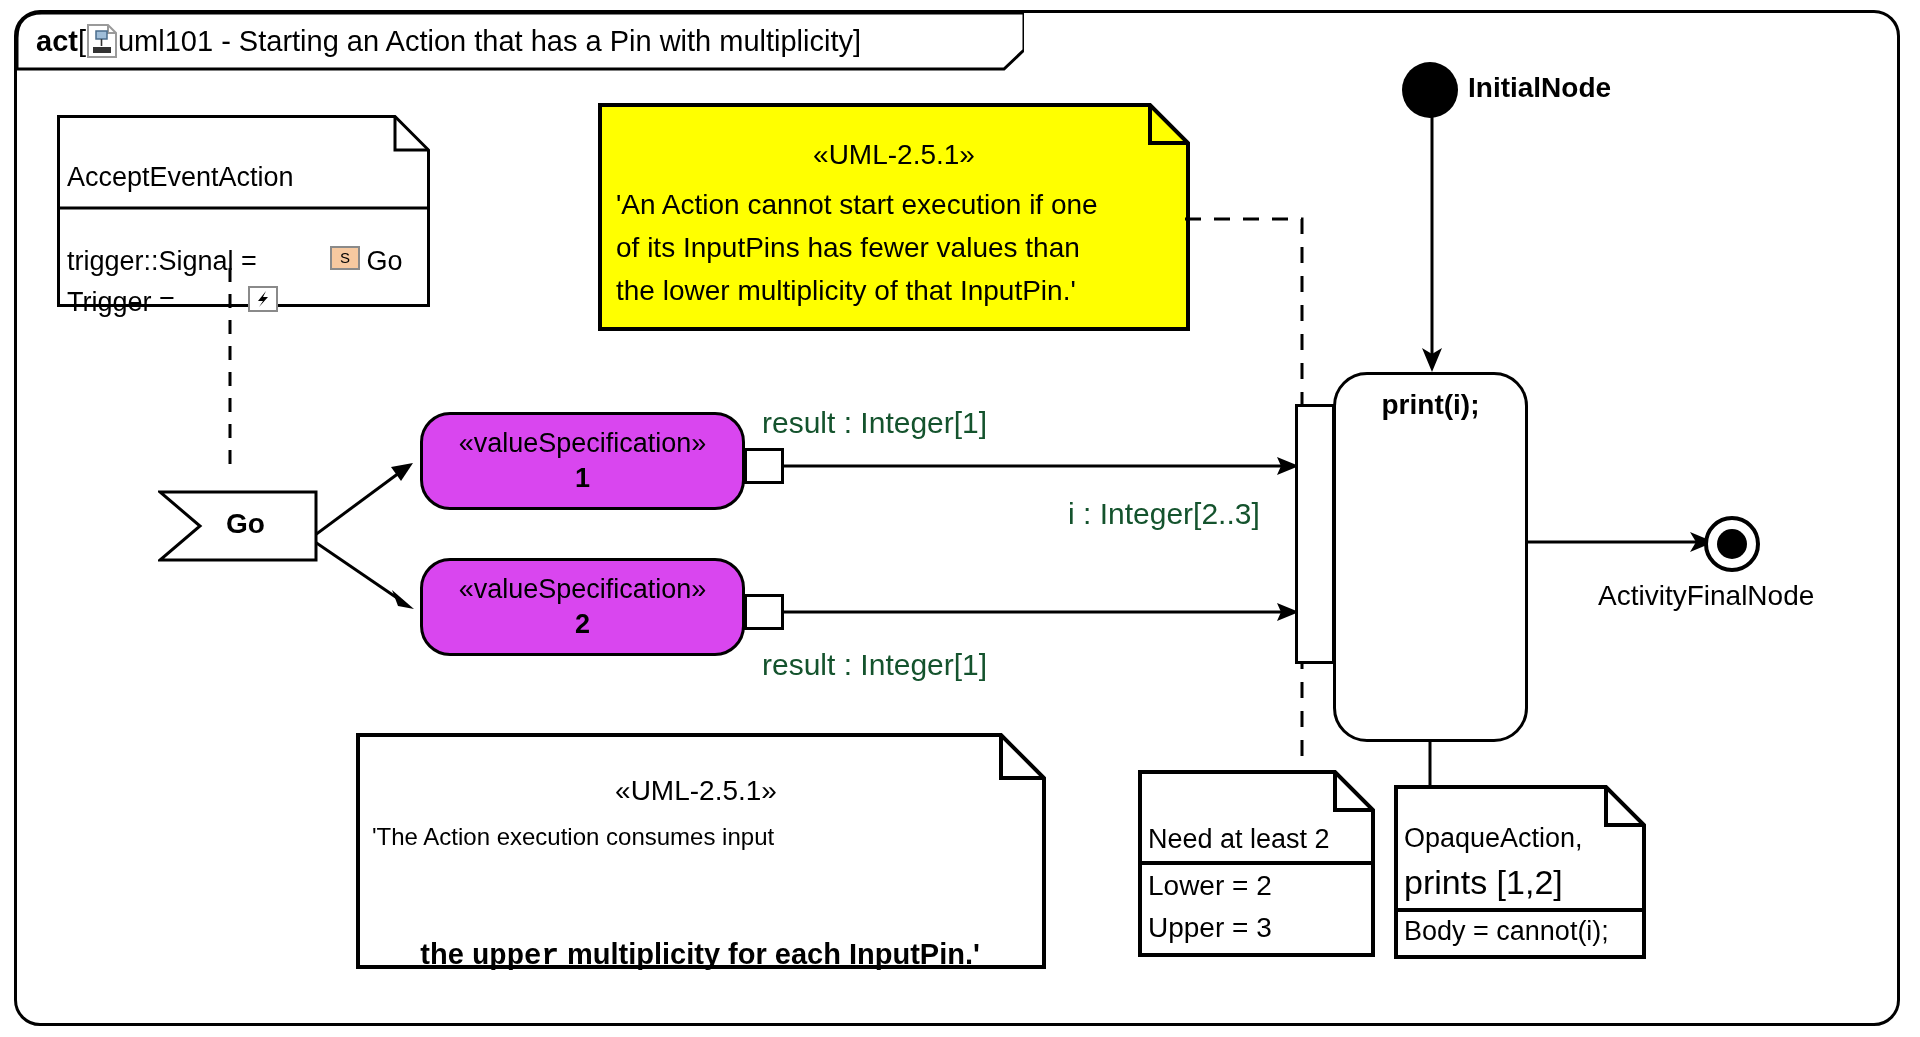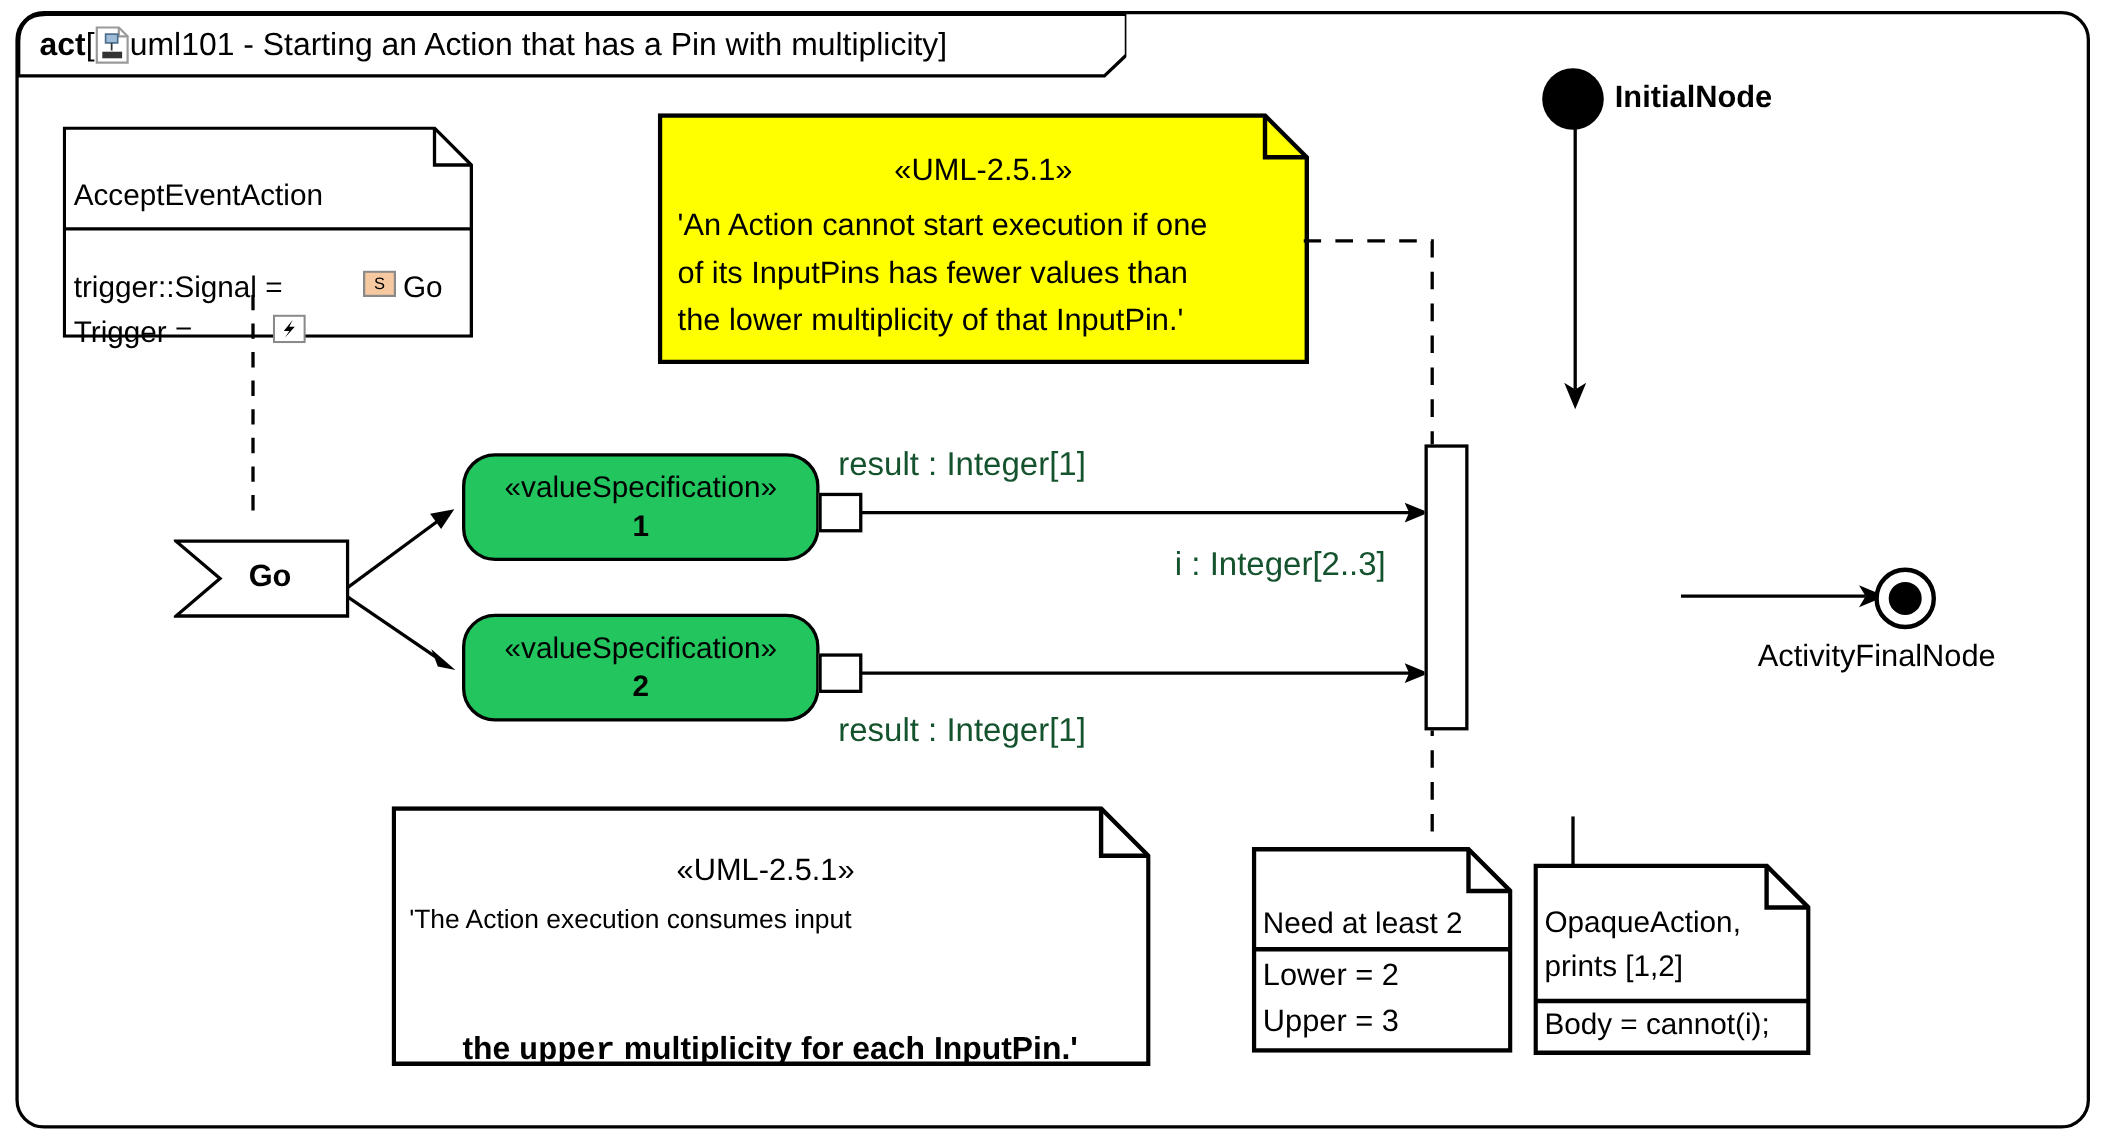--- a/index.html
+++ b/index.html
@@ -63,21 +63,21 @@
     position: absolute;
     box-sizing: border-box;
     color: #000000;
     white-space: pre-wrap;
   }
 
   
   .vspec {
     border: 3px solid #000000;
     border-radius: 30px;
-    background: #22c55e;
+    background: #d946ef;
     box-sizing: border-box;
     display: flex;
     flex-direction: column;
     align-items: center;
     justify-content: center;
     font-size: 27px;
     line-height: 1.30;
   }
   .vspec .val { font-weight: bold; }
 
@@ -240,20 +240,23 @@
   <div class="abs" style="left:1402px; top:62px; width:56px; height:56px; border-radius:50%; background:#000000;"></div>
   <div class="abs node-label" style="left:1468px; top:72px;font-weight:bold;">InitialNode</div>
 
   <svg class="abs" style="left:1412px; top:116px;" width="40" height="260" viewBox="0 0 40 260">
     <line x1="20" y1="0" x2="20" y2="238" stroke="#000000" stroke-width="3"></line>
     <path d="M20 256 L10 232 L20 238 L30 232 Z" fill="#000000"></path>
   </svg>
 
   <div class="abs pin-box" style="left:1295px; top:404px; width:40px; height:260px;"></div>
 
+  <div class="abs action-node" style="left:1333px; top:372px; width:195px; height:370px;">
+    <span>print(i);</span>
+  </div>
 
   <svg class="abs" style="left:1528px; top:522px;" width="190" height="40" viewBox="0 0 190 40">
     <line x1="0" y1="20" x2="168" y2="20" stroke="#000000" stroke-width="3"></line>
     <path d="M186 20 L162 10 L168 20 L162 30 Z" fill="#000000"></path>
   </svg>
 
   <div class="abs" style="left:1702px; top:514px;">
     <svg width="60" height="60" viewBox="0 0 60 60">
       <circle cx="30" cy="30" r="26" fill="#ffffff" stroke="#000000" stroke-width="4"></circle>
       <circle cx="30" cy="30" r="15" fill="#000000"></circle>
@@ -284,21 +287,21 @@
     <div class="note-txt" style="left:10px; top:142px; width:225px; font-size:28px;">Upper = 3</div>
   </div>
 
   <div class="abs" style="left:1394px; top:785px;">
     <svg width="252" height="174" viewBox="0 0 252 174" class="note-svg">
       <path d="M2 2 H212 L250 40 V172 H2 Z" fill="#ffffff" stroke="#000000" stroke-width="4"></path>
       <path d="M212 2 V40 H250" fill="none" stroke="#000000" stroke-width="4"></path>
       <line x1="2" y1="125" x2="250" y2="125" stroke="#000000" stroke-width="4"></line>
     </svg>
     <div class="note-txt" style="left:10px; top:38px; width:240px; font-size:27px;">OpaqueAction,</div>
-    <div class="note-txt" style="left:10px; top:78px; width:240px; font-size:27px;">prints [1,2]</div>
+    <div class="note-txt" style="left:10px; top:78px; width:240px; font-size:34px;">prints [1,2]</div>
     <div class="note-txt" style="left:10px; top:131px; width:240px; font-size:27px;">Body = cannot(i);</div>
   </div>
 
   <svg class="abs" style="left:1420px; top:742px;" width="20" height="46" viewBox="0 0 20 46">
     <line x1="10" y1="0" x2="10" y2="46" stroke="#000000" stroke-width="3"></line>
   </svg>
 
 </div>
 
 </body></html>

